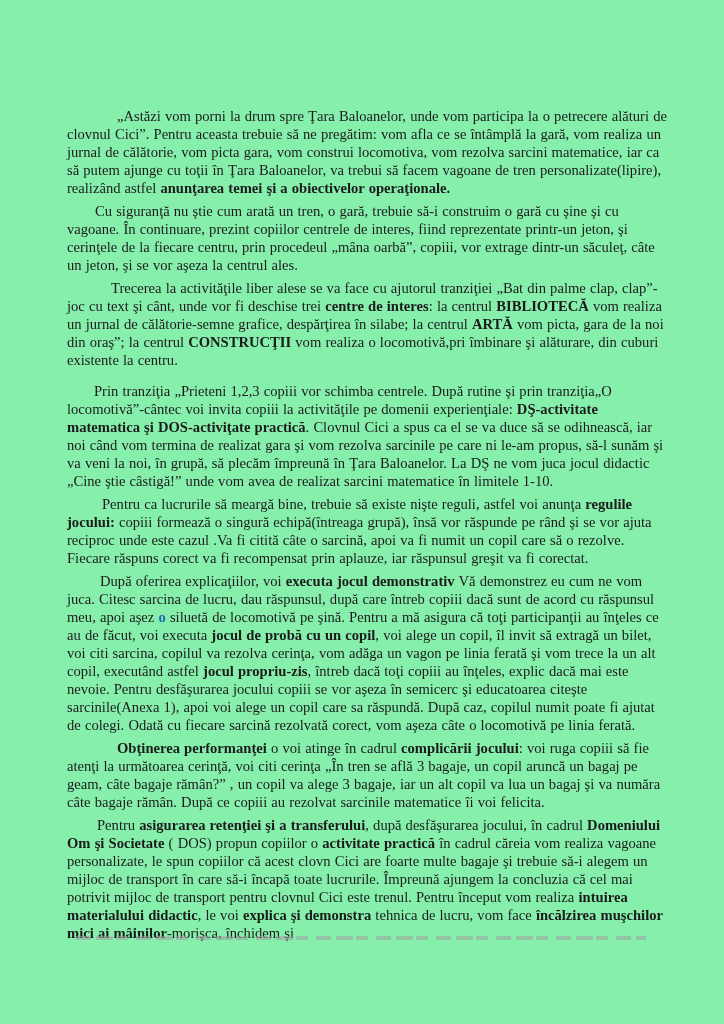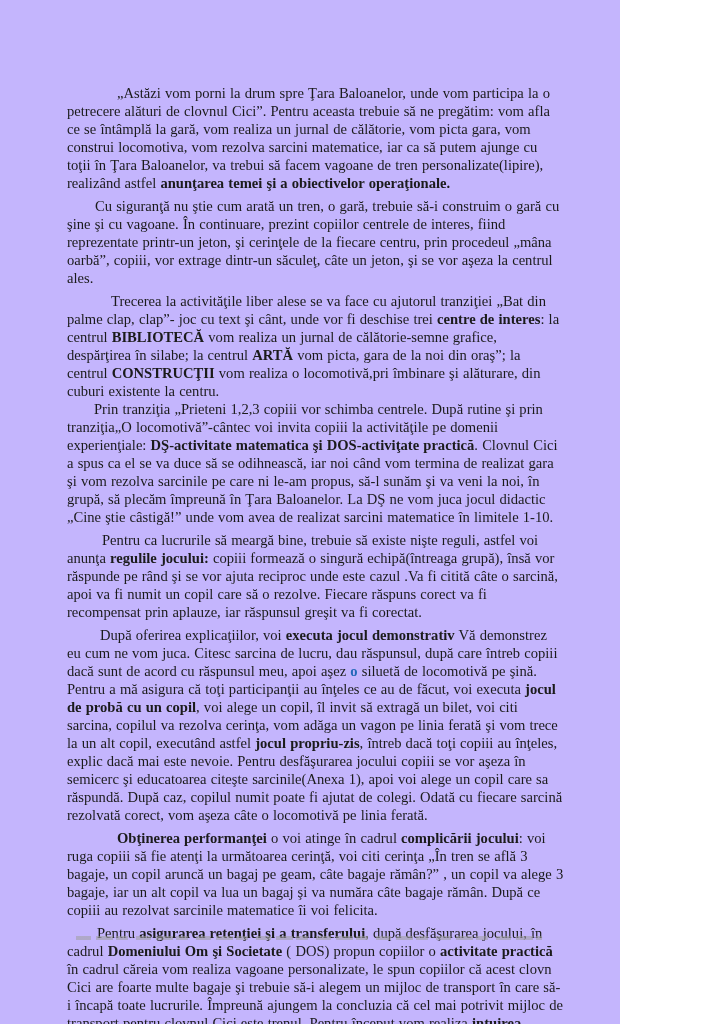--- a/index.html
+++ b/index.html
@@ -1,22 +1,22 @@
 <!DOCTYPE html>
 <html><head>
 <meta charset="utf-8">
 <style>
   html,body{margin:0;padding:0;background:#ffffff;}
   body{width:724px;height:1024px;overflow:hidden;position:relative;
        font-family:"Liberation Serif","DejaVu Serif",serif;}
-  .page{box-sizing:border-box;width:620px;height:1024px;
-        padding:84px 56px 0 67px;background:#c4b5fd;color:#1b1b1b;
+  .page{box-sizing:border-box;width:724px;height:1024px;
+        padding:107px 56px 0 67px;background:#86efac;color:#1b1b1b;
         font-size:14.6px;line-height:18px;position:relative;}
   p.para{margin:0 0 5px 0;text-align:left;word-spacing:0.5px;}
-  p.para.tight{margin-bottom:0;}
+  p.para.tight{margin-bottom:13px;}
   .bold{font-weight:bold;}
   .blue{font-weight:bold;}
   .ghost{position:absolute;left:76px;right:78px;top:936px;height:4px;opacity:.55;
          background:repeating-linear-gradient(90deg,
            #9e9e9e 0 15px, transparent 15px 20px,
            #9e9e9e 20px 37px, transparent 37px 40px,
            #9e9e9e 40px 52px, transparent 52px 60px);}
 </style>
 </head>
 <body>

